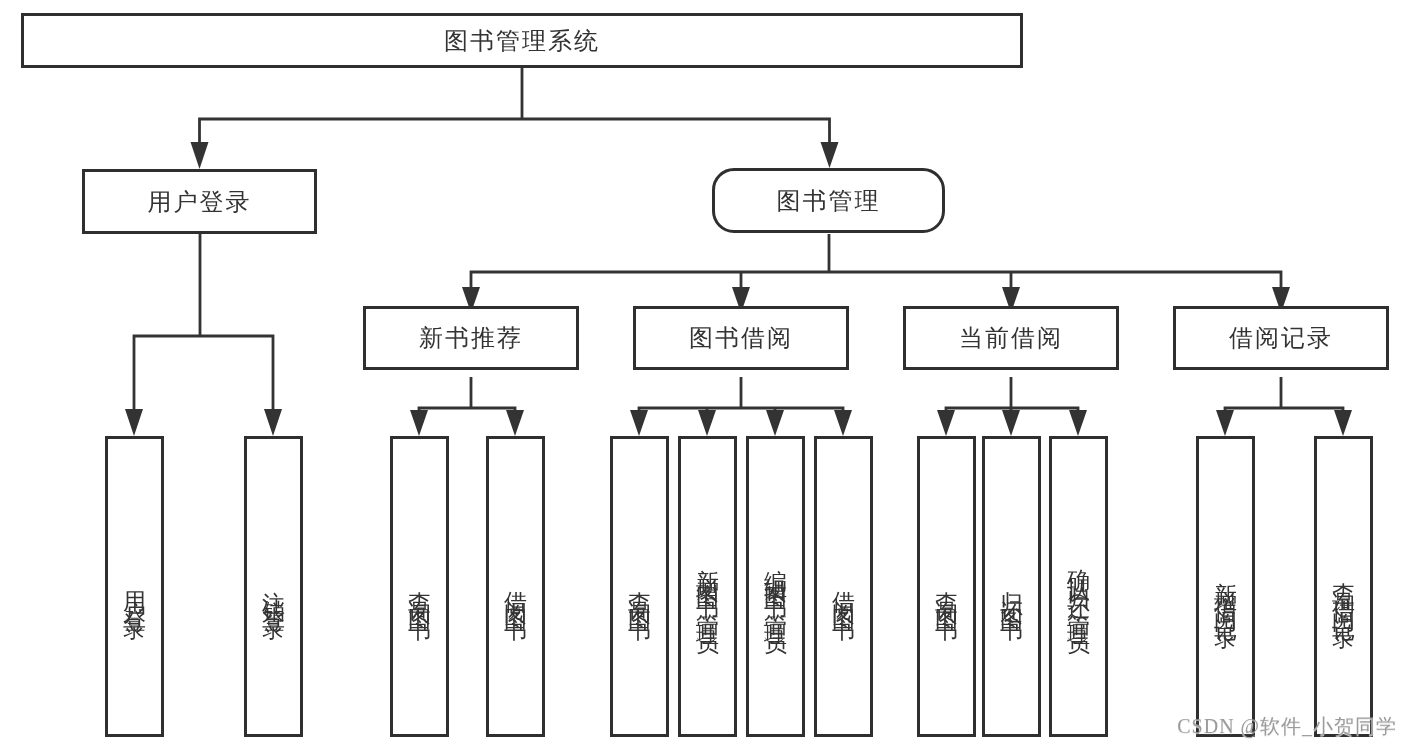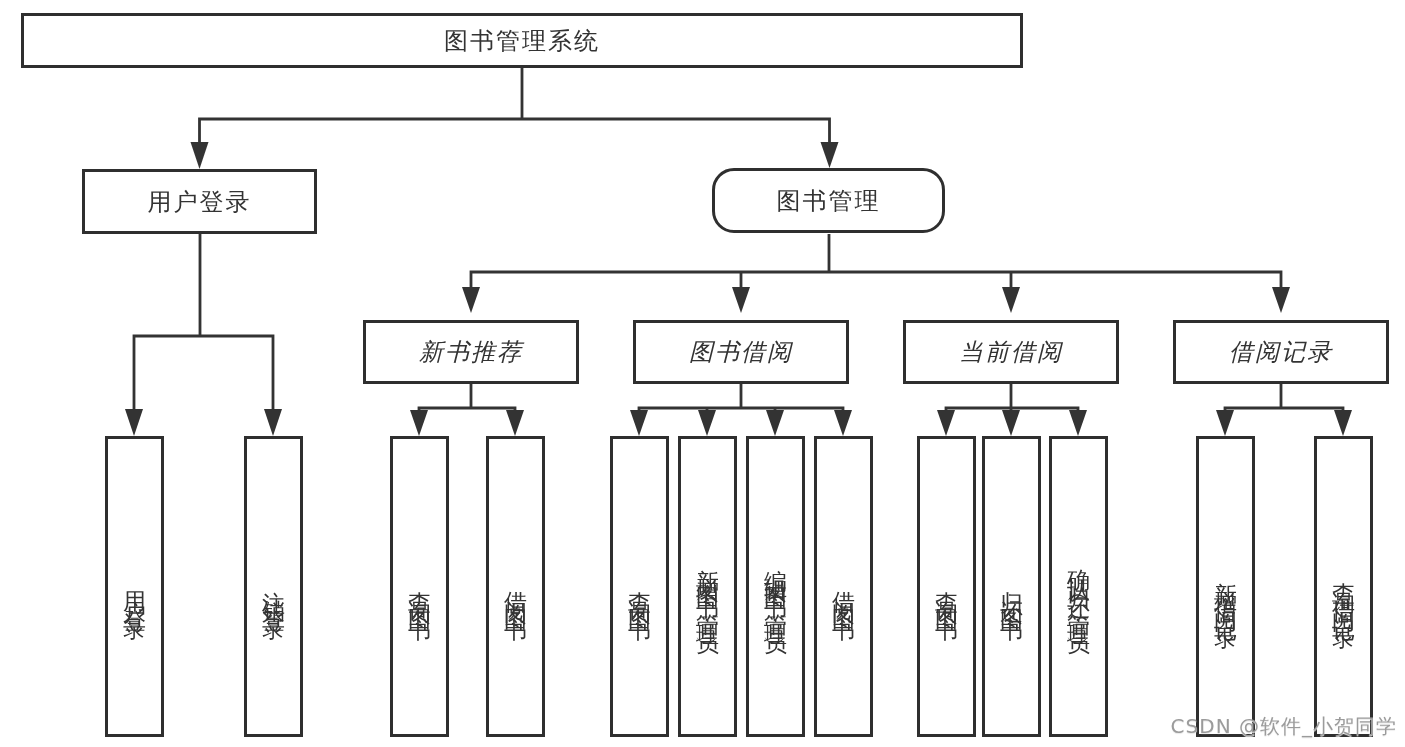--- a/index.html
+++ b/index.html
@@ -33,21 +33,21 @@
     font-size: 24px;
     letter-spacing: 2px;
     white-space: nowrap;
   }
   
   .n-root    { left: 21px;  top: 13px;  width: 1002px; height: 55px; }
   
   .n-login   { left: 82px;  top: 169px; width: 235px;  height: 65px; }
   .n-mgmt    { left: 712px; top: 168px; width: 233px;  height: 65px; border-radius: 22px; }
   
-  .n-l2      { top: 320px; width: 216px; height: 64px; font-style: italic; }
+  .n-l2      { top: 306px; width: 216px; height: 64px; }
   .n-new     { left: 363px;  }
   .n-borrow  { left: 633px;  }
   .n-current { left: 903px;  }
   .n-record  { left: 1173px; }
   
   .leaf {
     top: 436px;
     width: 59px;
     height: 301px;
     writing-mode: vertical-rl;
@@ -73,20 +73,21 @@
 
   .watermark {
     position: absolute;
     right: 8px;
     top: 713px;
     font-size: 20px;
     color: #9b9b9b;
     letter-spacing: 1px;
     white-space: nowrap;
     text-shadow: 0 1px 1px #e8e8e8;
+    font-family: Liberation Serif, serif;
   }
 </style>
 </head>
 <body>
 
 <div class="stage">
 
   <svg class="connectors" width="1405" height="747" viewBox="0 0 1405 747">
     <g stroke="#333333" stroke-width="2.8" fill="none">
 

